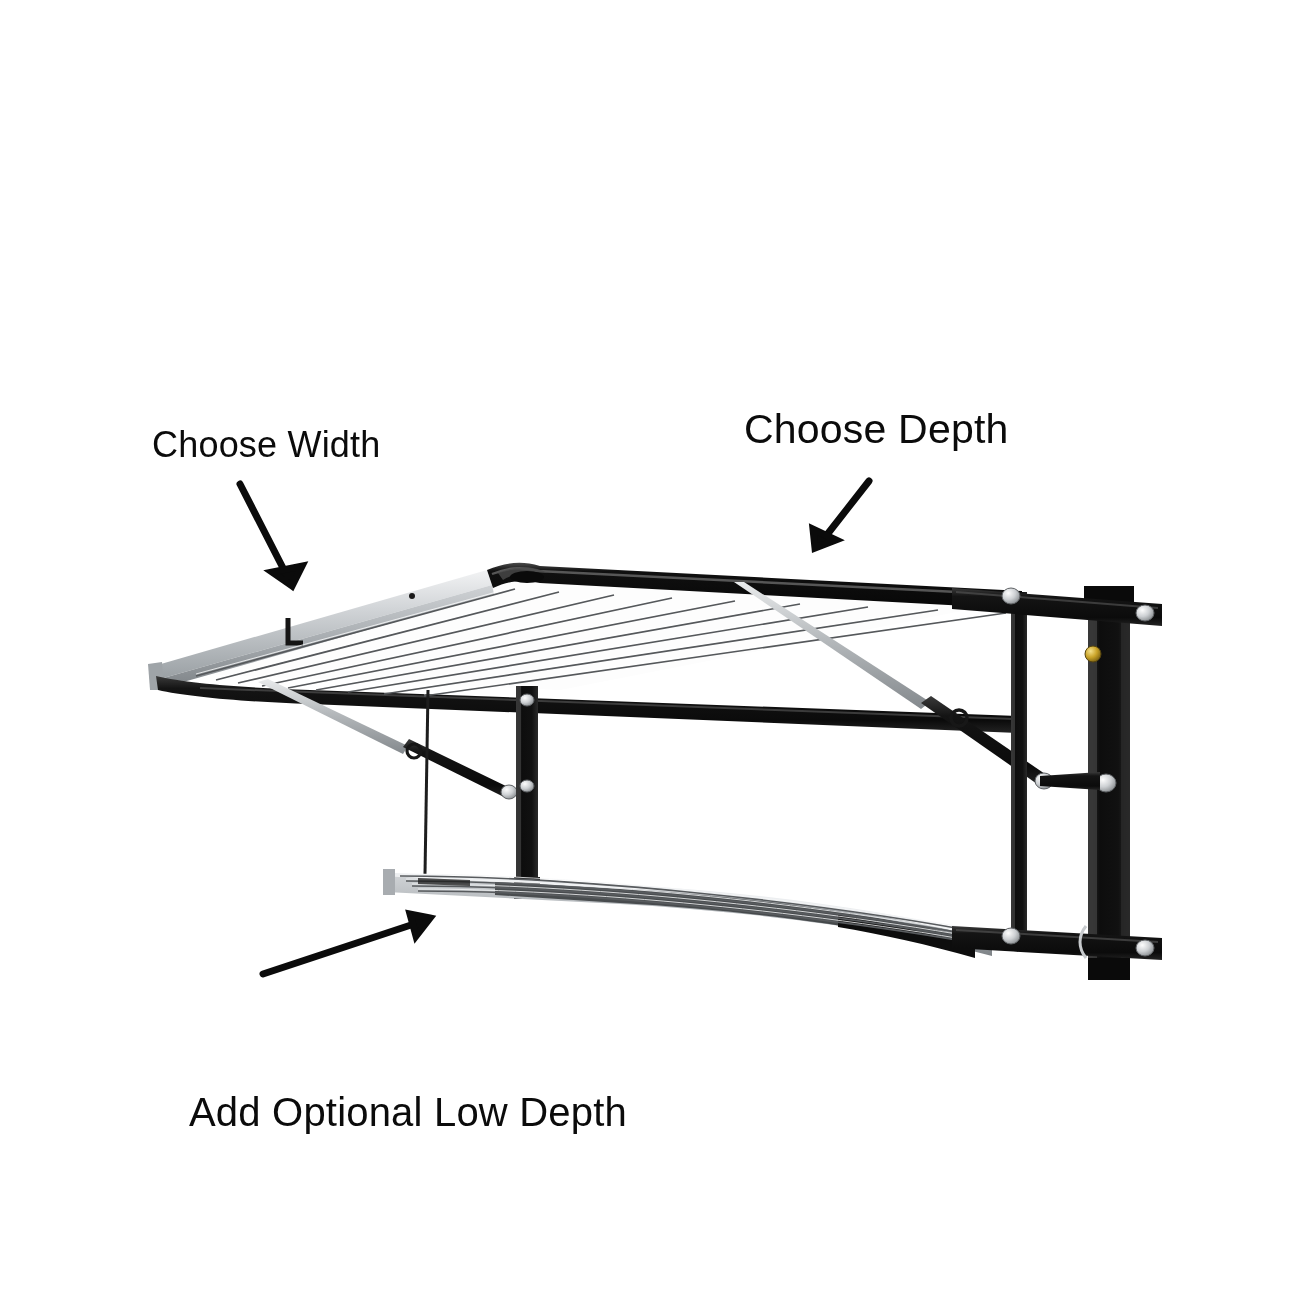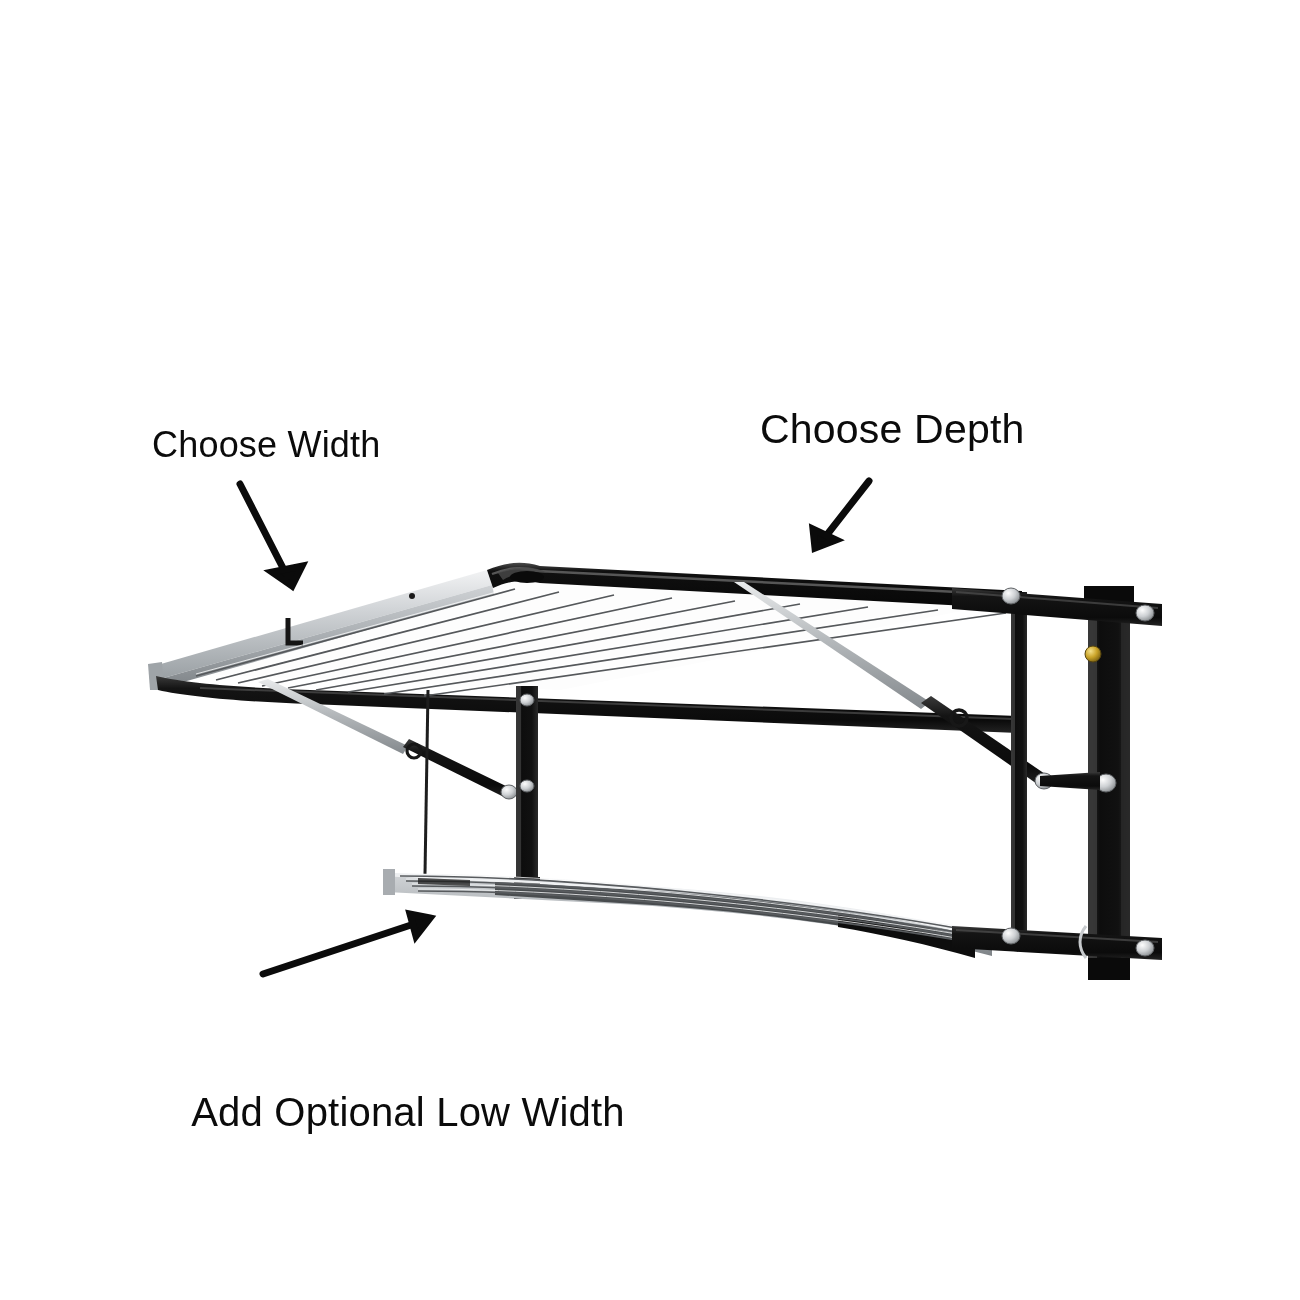--- a/index.html
+++ b/index.html
@@ -20,21 +20,21 @@
     position: absolute;
     color: #0b0b0b;
     font-family: "Liberation Sans", sans-serif;
     font-weight: 400;
     white-space: pre;
     line-height: 1.18;
     letter-spacing: 0.2px;
   }
 
   #label-width  { left: 152px; top: 392px; font-size: 36px; margin-top: 32px; }
-  #label-depth  { left: 760px; top: 405px; font-size: 41px; }
+  #label-depth  { left: 744px; top: 405px; font-size: 41px; }
   #label-lowline{ left: 178px; top: 995px; font-size: 40px; text-align: center; width: 460px; }
 
   #product-svg, #arrows-svg {
     position: absolute;
     left: 0;
     top: 0;
     width: 1300px;
     height: 1300px;
   }
   #arrows-svg { pointer-events: none; }
@@ -227,16 +227,16 @@
       <line x1="263" y1="974" x2="414" y2="924"></line>
       <polygon points="430,918 410,914 416,936"></polygon>
     </g>
   </svg>
 
   <div id="label-width" class="anno-label">Choose Width</div>
 
   <div id="label-depth" class="anno-label">Choose Depth</div>
 
   <div id="label-lowline" class="anno-label">
-    <div>Add Optional Low Width</div>
+    <div>Add Optional Low Depth</div>
   </div>
 
 </div>
 
 </body></html>

